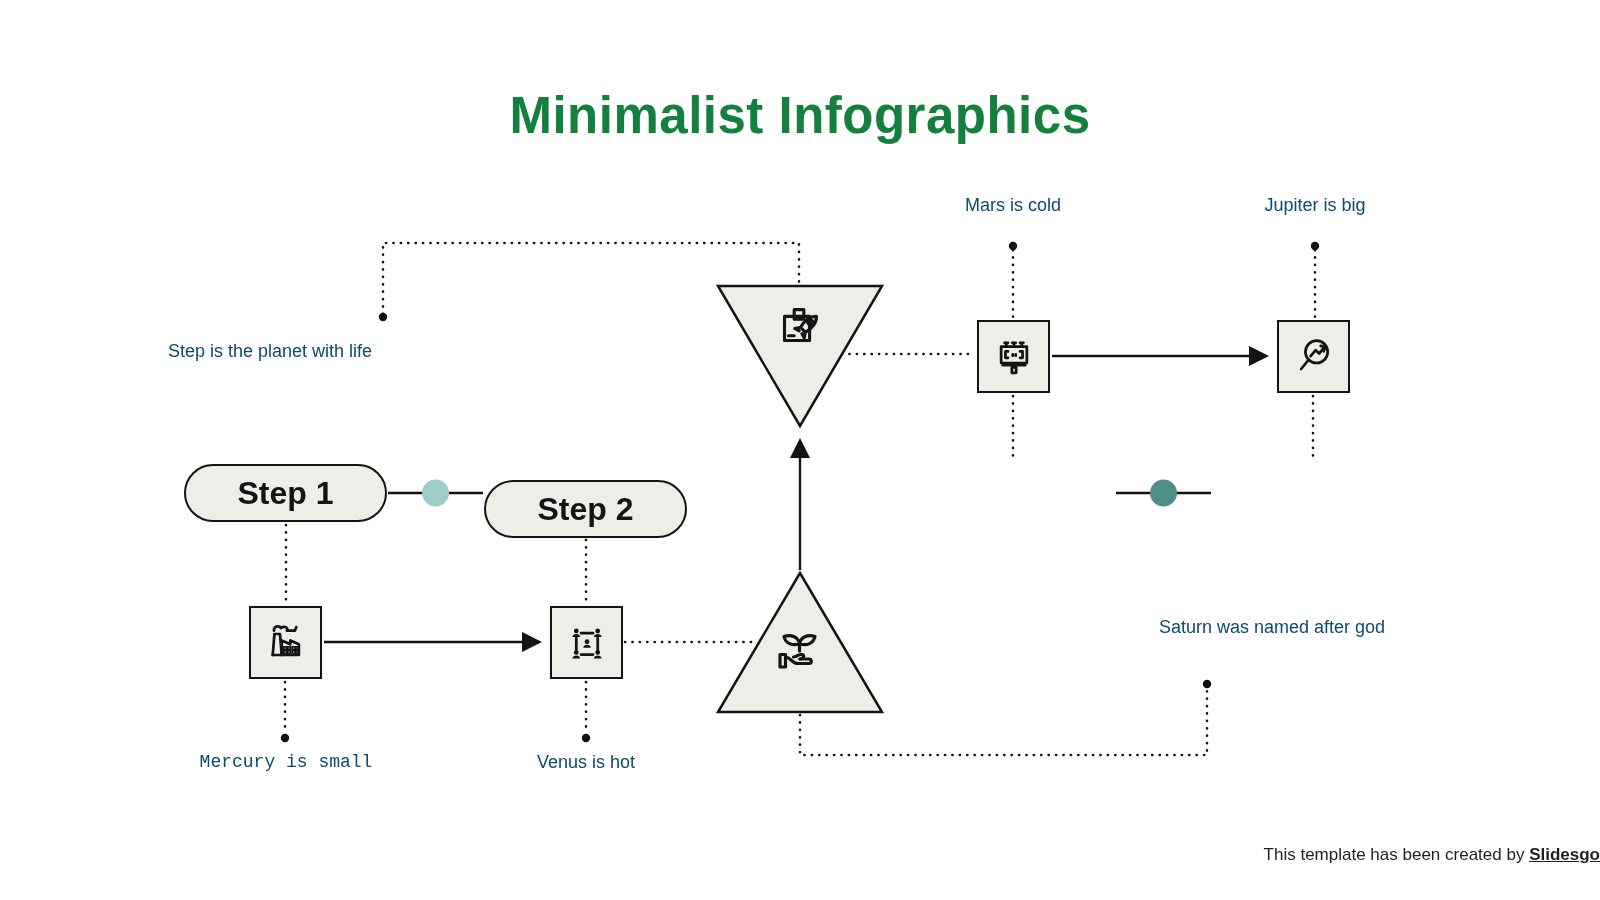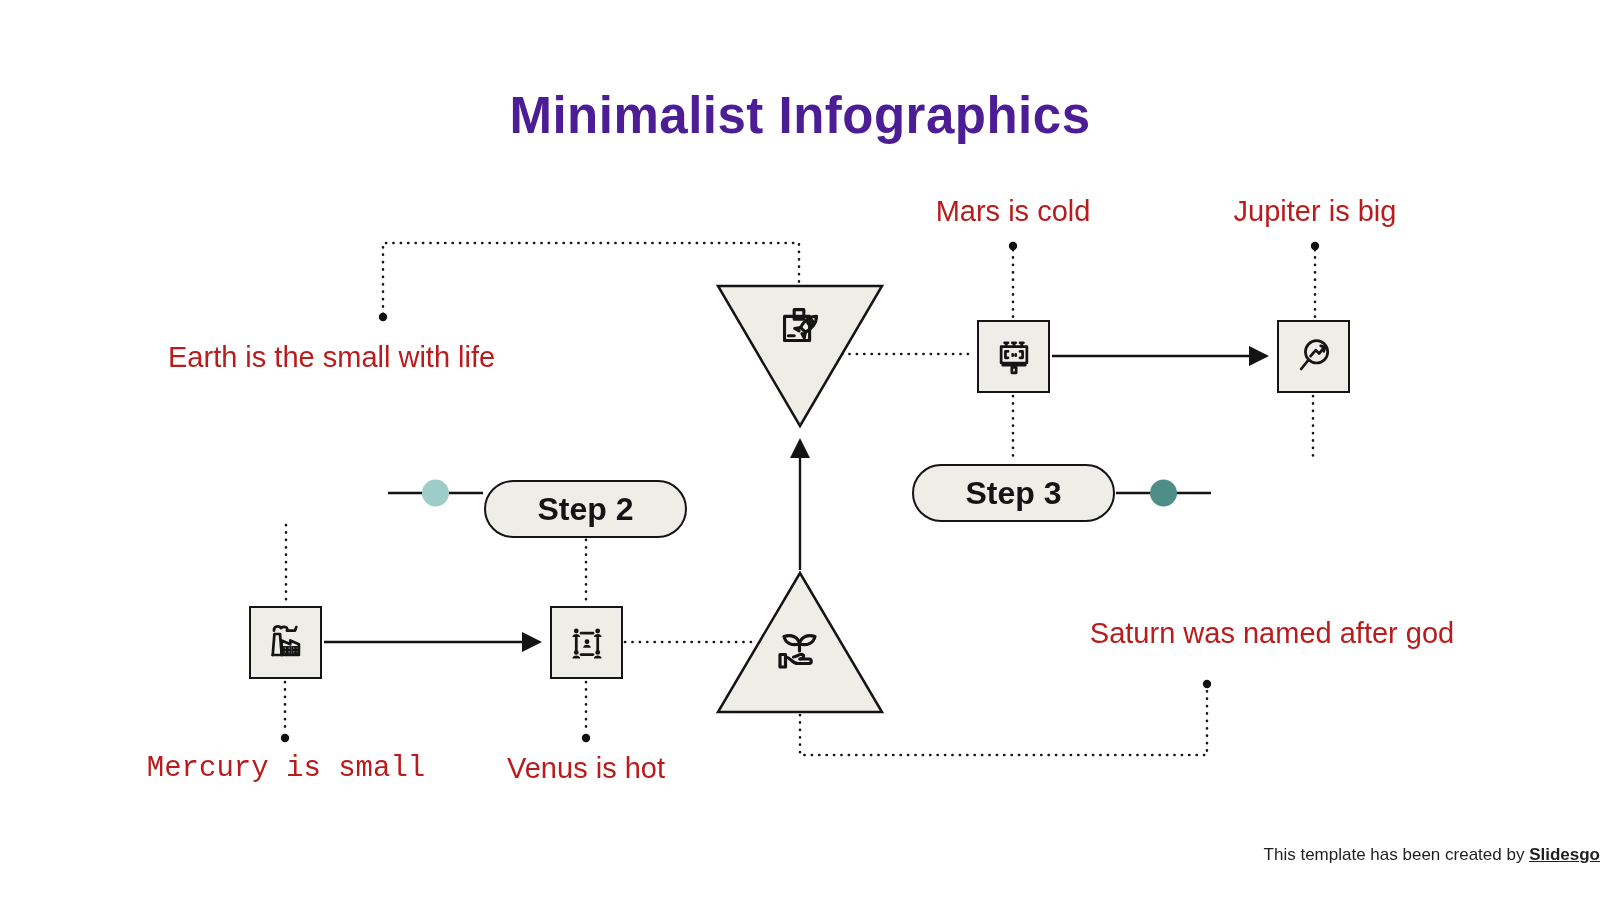--- a/index.html
+++ b/index.html
@@ -2,24 +2,24 @@
 <html><head>
 <meta charset="utf-8">
 <style>
   html,body{margin:0;padding:0;background:#ffffff;}
   .slide{
     position:relative;width:1600px;height:900px;background:#ffffff;
     font-family:"Liberation Sans", sans-serif;overflow:hidden;color:#141414;
   }
   .title{
     position:absolute;top:86px;left:0;width:100%;margin:0;text-align:center;
-    font-size:51px;font-weight:800;letter-spacing:.5px;color:#4c1d95;
+    font-size:51px;font-weight:800;letter-spacing:.5px;color:#15803d;
   }
   .overlay{position:absolute;left:0;top:0;}
-  .note{position:absolute;font-size:29px;color:#b91c1c;white-space:nowrap;}
+  .note{position:absolute;font-size:18px;color:#0c4a6e;white-space:nowrap;}
   .note.centered{transform:translateX(-50%);}
   .pill{
     position:absolute;width:203px;height:58px;box-sizing:border-box;
     border:2.5px solid #141414;border-radius:31px;background:#eeede8;
     display:flex;align-items:center;justify-content:center;
     font-size:32px;font-weight:700;color:#141414;
   }
   .icon-box{
     position:absolute;width:73px;height:73px;box-sizing:border-box;
     border:2.5px solid #141414;background:#eeede8;
@@ -103,25 +103,25 @@
     <svg width="56" height="56" viewBox="0 0 56 56">
       <path class="ic" d="M28.5 30 V23"></path>
       <path class="ic" d="M28.5 23 C21 25 14.5 22.5 13 15.5 C20.5 13 27.5 16 28.5 23 Z"></path>
       <path class="ic" d="M28.5 23 C36 25 42.5 22.5 44 15.5 C36.5 13 29.5 16 28.5 23 Z"></path>
       <rect class="ic" x="9" y="33.5" width="5.5" height="12.5"></rect>
       <path class="ic" d="M14.5 36 C20 36 20.5 42.5 27 42.5 H38 C41 42.5 41 38 38 38 H29"></path>
       <path class="ic" d="M29 38 C33.5 37.5 34 33 29.5 33.5 C26.5 34 26 36 22.5 36"></path>
     </svg>
   </div>
 
+  <div class="pill" style="left:184px;top:464px;">
+    <span>Step 1</span>
+  </div>
   <div class="pill" style="left:484px;top:480px;">
     <span>Step 2</span>
-  </div>
-  <div class="pill" style="left:912px;top:464px;">
-    <span>Step 3</span>
   </div>
 
   <div class="icon-box" style="left:249px;top:606px;">
     <svg width="48" height="48" viewBox="0 0 56 56">
       <path class="ic" d="M12.5 42 L14.5 17.5 H21 L23 42"></path>
       <path class="ic" d="M14 13.5 C13.5 8.5 20 7 22 10.5 C26.5 7.5 31 10 29 13.5 L38.5 13.5 L40 9.5"></path>
       <path class="ic" d="M23 42 V25 L33 29.5 V25 L43 29.5 V42 H12.5"></path>
       <rect class="ic-thin" x="25.5" y="32.5" width="3.4" height="2.8"></rect>
       <rect class="ic-thin" x="30" y="32.5" width="3.4" height="2.8"></rect>
       <rect class="ic-thin" x="35.3" y="32.5" width="3.4" height="2.8"></rect>
@@ -162,21 +162,21 @@
   </div>
   <div class="icon-box" style="left:1277px;top:320px;">
     <svg width="48" height="48" viewBox="0 0 56 56">
       <circle class="ic" cx="31" cy="22" r="13"></circle>
       <line class="ic" x1="21.5" y1="31.5" x2="13" y2="42" stroke-width="5.5"></line>
       <path class="ic" d="M24 27 L30 20 L34 24 L40 16.5" stroke-width="2.8"></path>
       <path class="ic" d="M35.8 15 L40.8 16.4 L39.4 21.4" stroke-width="2.8"></path>
     </svg>
   </div>
 
-  <div class="note" style="left:168px;top:341px;">Earth is the small with life</div>
+  <div class="note" style="left:168px;top:341px;">Step is the planet with life</div>
   <div class="note centered" style="left:1013px;top:195px;">Mars is cold</div>
   <div class="note centered" style="left:1315px;top:195px;">Jupiter is big</div>
   <div class="note centered" style="left:286px;top:752px;font-family:Liberation Mono, monospace;">Mercury is small</div>
   <div class="note centered" style="left:586px;top:752px;">Venus is hot</div>
   <div class="note centered" style="left:1272px;top:617px;text-align:center;">Saturn was named after god</div>
 
   <div class="footer">
     <span>This template has been created by</span>
     <b>Slidesgo</b>
   </div>

